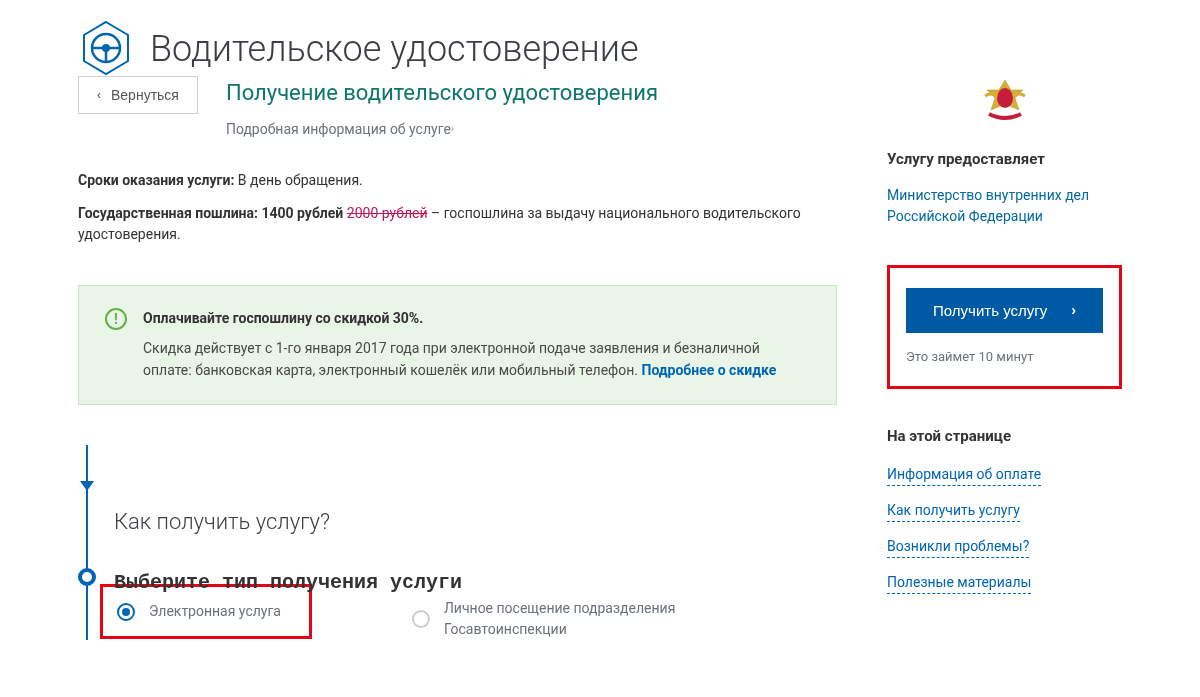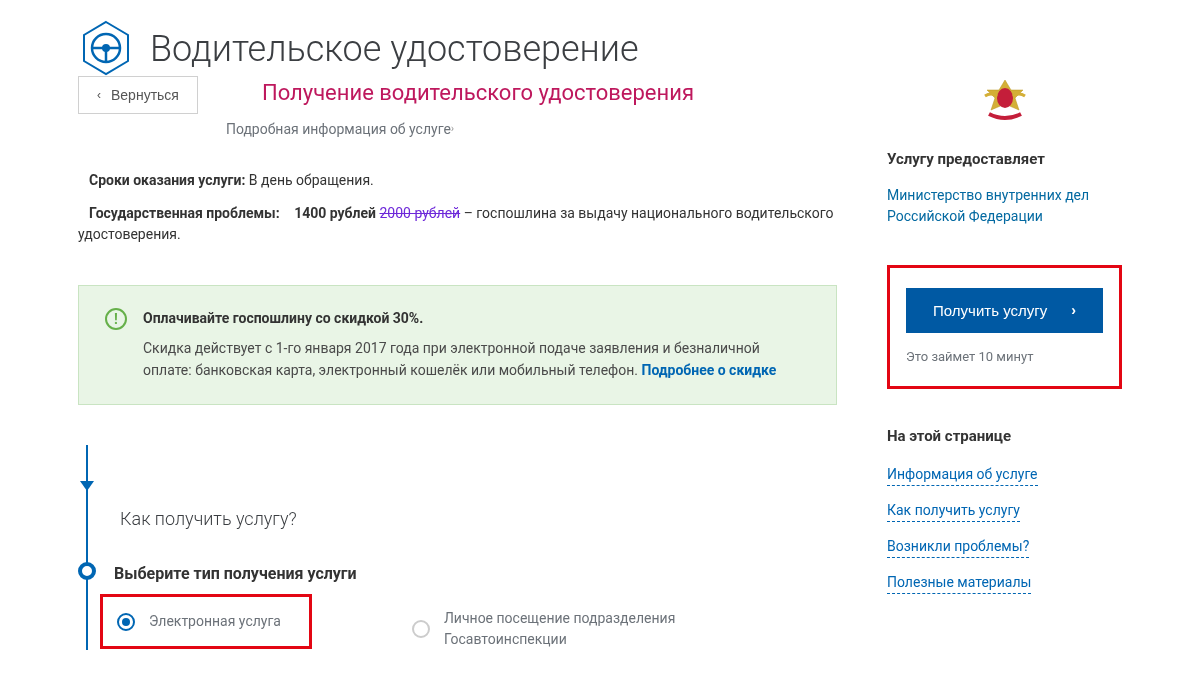--- a/index.html
+++ b/index.html
@@ -58,36 +58,35 @@
       color: #555;
       cursor: pointer;
       display: flex;
       align-items: center;
       gap: 10px;
     }
     .back-btn .chev { font-size: 12px; }
     .title-block h2 {
       font-size: 22px;
       font-weight: 400;
-      color: #be185d;
+      color: #0f766e;
       margin-bottom: 10px;
-      margin-left: 36px;
     }
     .detail-link {
       color: #6c7279;
       font-size: 14px;
       cursor: pointer;
       display: inline-flex;
       align-items: center;
       gap: 0;
     }
     .detail-link .chev { font-size: 11px; color: #999; }
     .info-line { margin-bottom: 12px; font-size: 14px; }
-    .info-line b { font-weight: 700; margin-left: 11px; }
-    .strike { text-decoration: line-through; color: #6d28d9; }
+    .info-line b { font-weight: 700; }
+    .strike { text-decoration: line-through; color: #be185d; }
     .info-line .dash { color: #333; }
     .notice-box {
       background: #e9f5e6;
       border: 1px solid #c9e4c2;
       padding: 22px 26px 22px 64px;
       position: relative;
       margin-top: 40px;
       margin-bottom: 40px;
     }
     .notice-icon {
@@ -133,33 +132,32 @@
     .step-bullet {
       position: absolute;
       left: 0;
       width: 18px;
       height: 18px;
       border: 4px solid #0066b3;
       border-radius: 50%;
       background: #fff;
     }
     .step-q {
-      font-size: 18px;
+      font-size: 22px;
       font-weight: 300;
       color: #3b3e42;
       margin-bottom: 30px;
       padding-top: 6px;
       position: relative;
-      margin-left: 6px;
     }
     .step-title-row {
-      font-size: 16px;
+      font-size: 20px;
       font-weight: 700;
-      margin-bottom: 22px;
       position: relative;
+      font-family: Liberation Mono, monospace;
     }
     .radio-row {
       display: flex;
       gap: 100px;
       align-items: flex-start;
     }
     .radio-opt {
       display: flex;
       align-items: center;
       gap: 14px;
@@ -268,21 +266,21 @@
           </span>
         </div>
       </div>
 
       <div class="info-line">
         <b>Сроки оказания услуги:</b>
         <span>В день обращения.</span>
       </div>
 
       <div class="info-line">
-        <b>Государственная проблемы:</b>
+        <b>Государственная пошлина:</b>
         <b>1400 рублей</b>
         <span class="strike">2000 рублей</span>
         <span class="dash">– госпошлина за выдачу национального водительского удостоверения.</span>
       </div>
 
       <div class="notice-box">
         <div class="notice-icon">!</div>
         <div class="notice-title">Оплачивайте госпошлину со скидкой 30%.</div>
         <div class="notice-text">
           <span>Скидка действует с 1-го января 2017 года при электронной подаче заявления и безналичной оплате: банковская карта, электронный кошелёк или мобильный телефон.</span>
@@ -337,21 +335,21 @@
       <div class="cta-block">
         <button class="cta-btn">
           <span>Получить услугу</span>
           <span class="chev">›</span>
         </button>
         <div class="cta-sub">Это займет 10 минут</div>
       </div>
 
       <div class="page-nav">
         <div class="page-nav-h">На этой странице</div>
-        <a class="page-nav-link">Информация об услуге</a>
+        <a class="page-nav-link">Информация об оплате</a>
         <a class="page-nav-link">Как получить услугу</a>
         <a class="page-nav-link">Возникли проблемы?</a>
         <a class="page-nav-link">Полезные материалы</a>
       </div>
     </div>
   </div>
 
 </div>
 
 </body></html>

